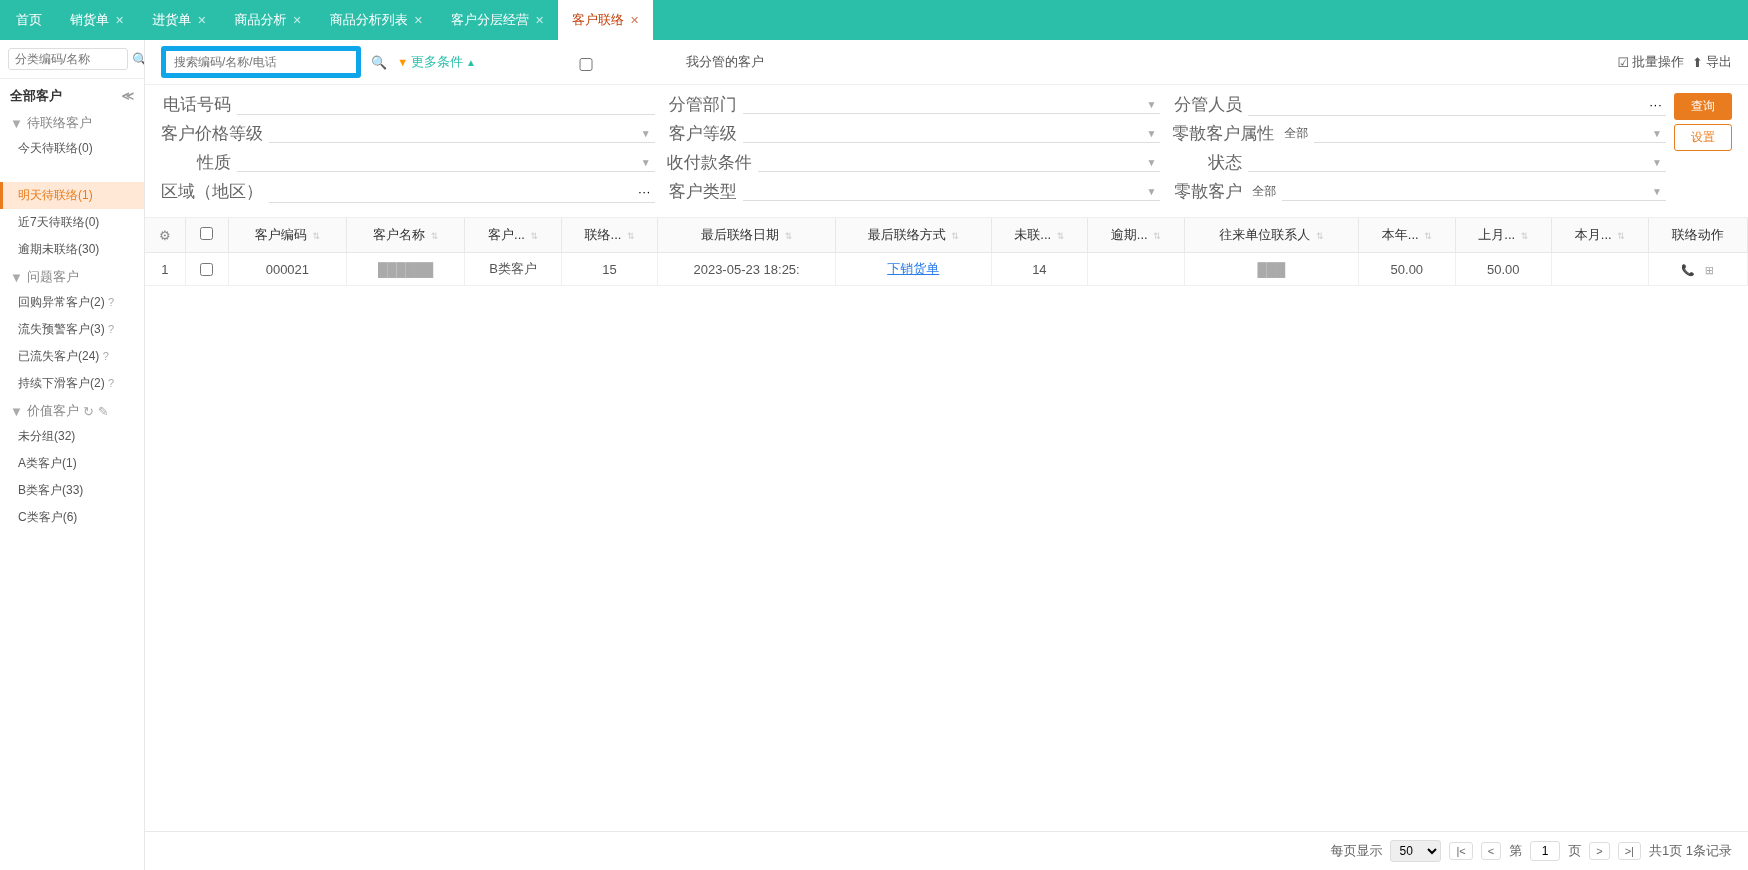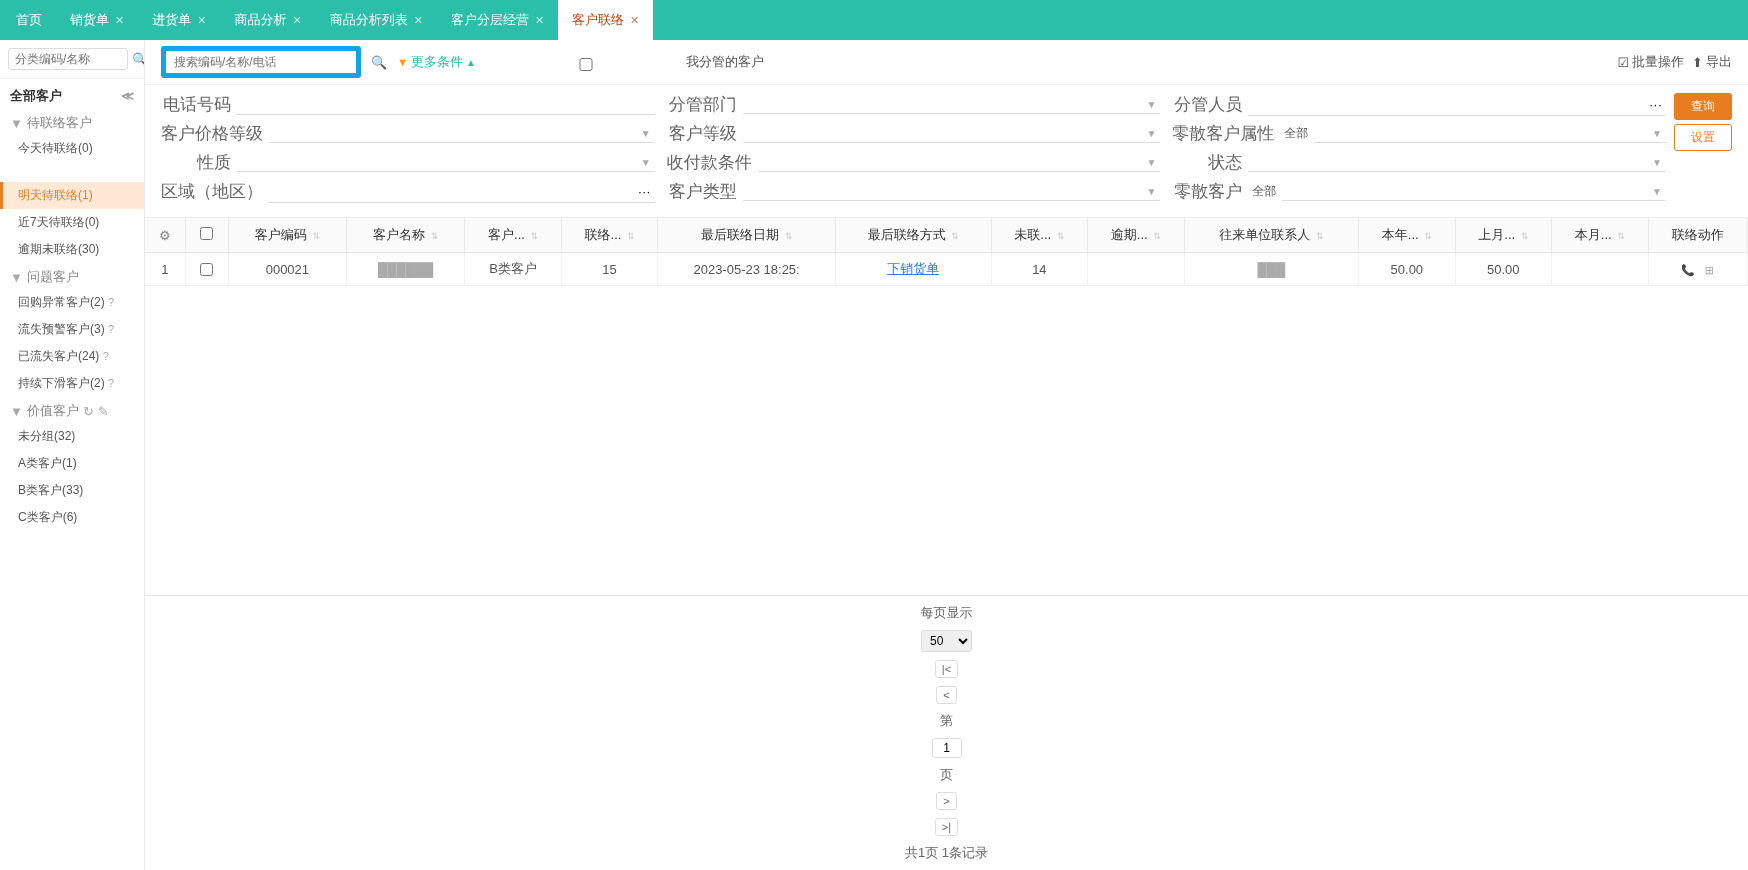--- a/index.html
+++ b/index.html
@@ -232,21 +232,20 @@
     .table-footer {
       background: #fff;
       border-top: 1px solid #e8e8e8;
       padding: 8px 16px;
       display: flex;
       align-items: center;
       justify-content: flex-end;
       gap: 8px;
       font-size: 12px;
       color: #666;
-      flex-direction: column;
     }
     .page-size-select {
       border: 1px solid #ddd;
       border-radius: 3px;
       padding: 2px 4px;
       font-size: 12px;
       outline: none;
     }
     .page-btn {
       background: none;

